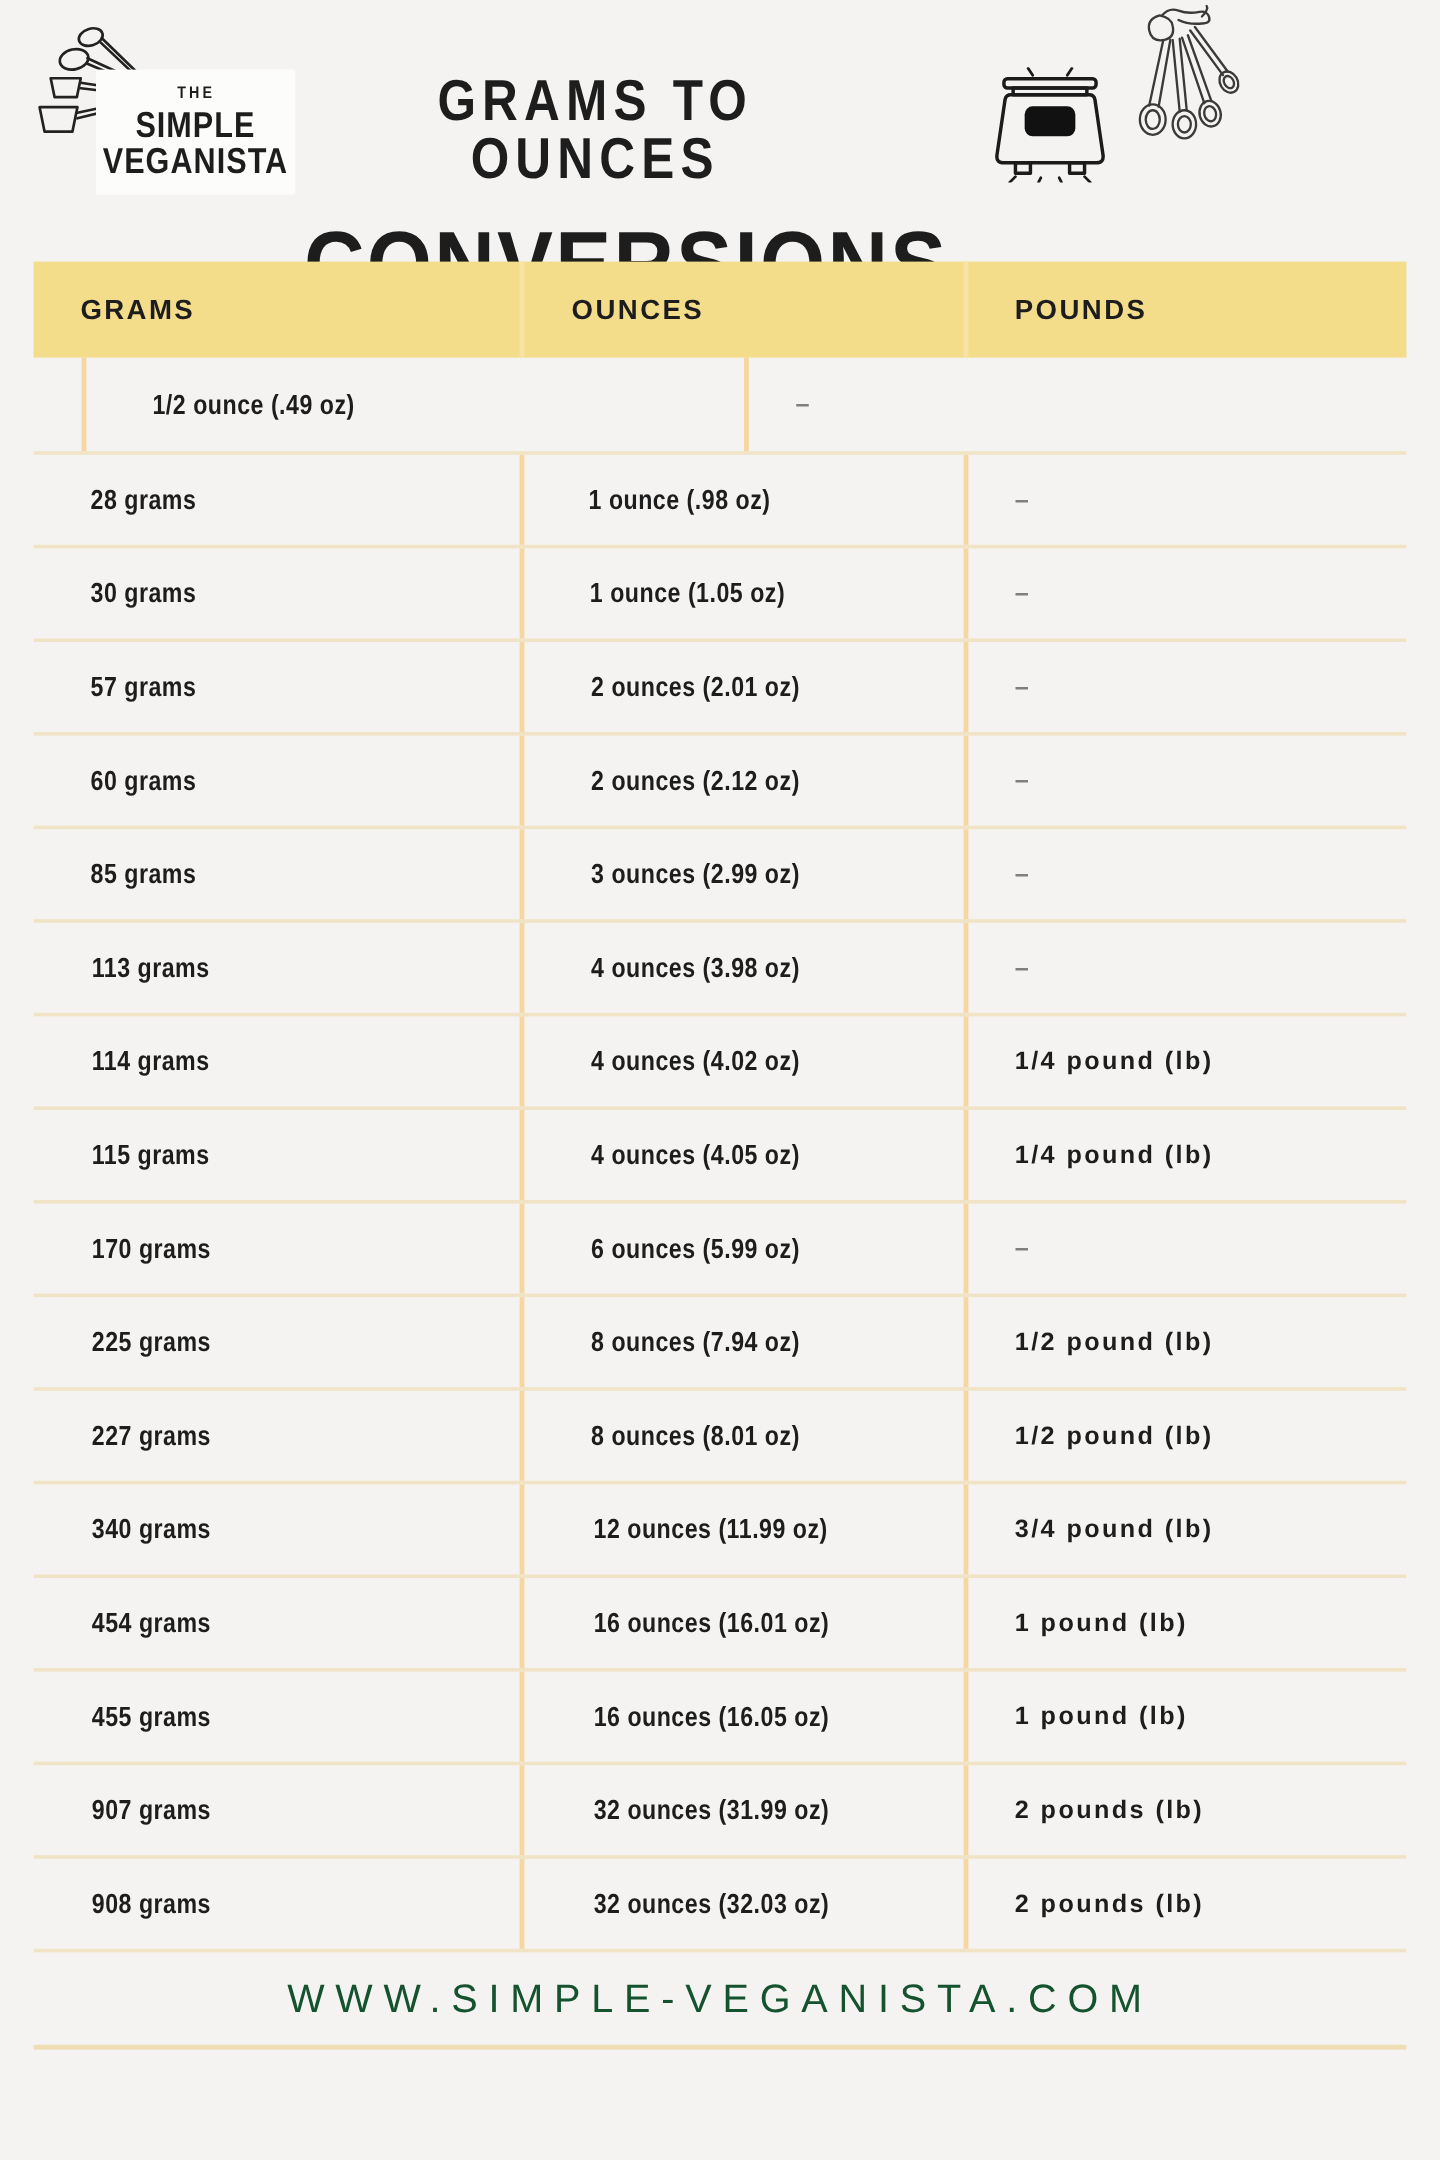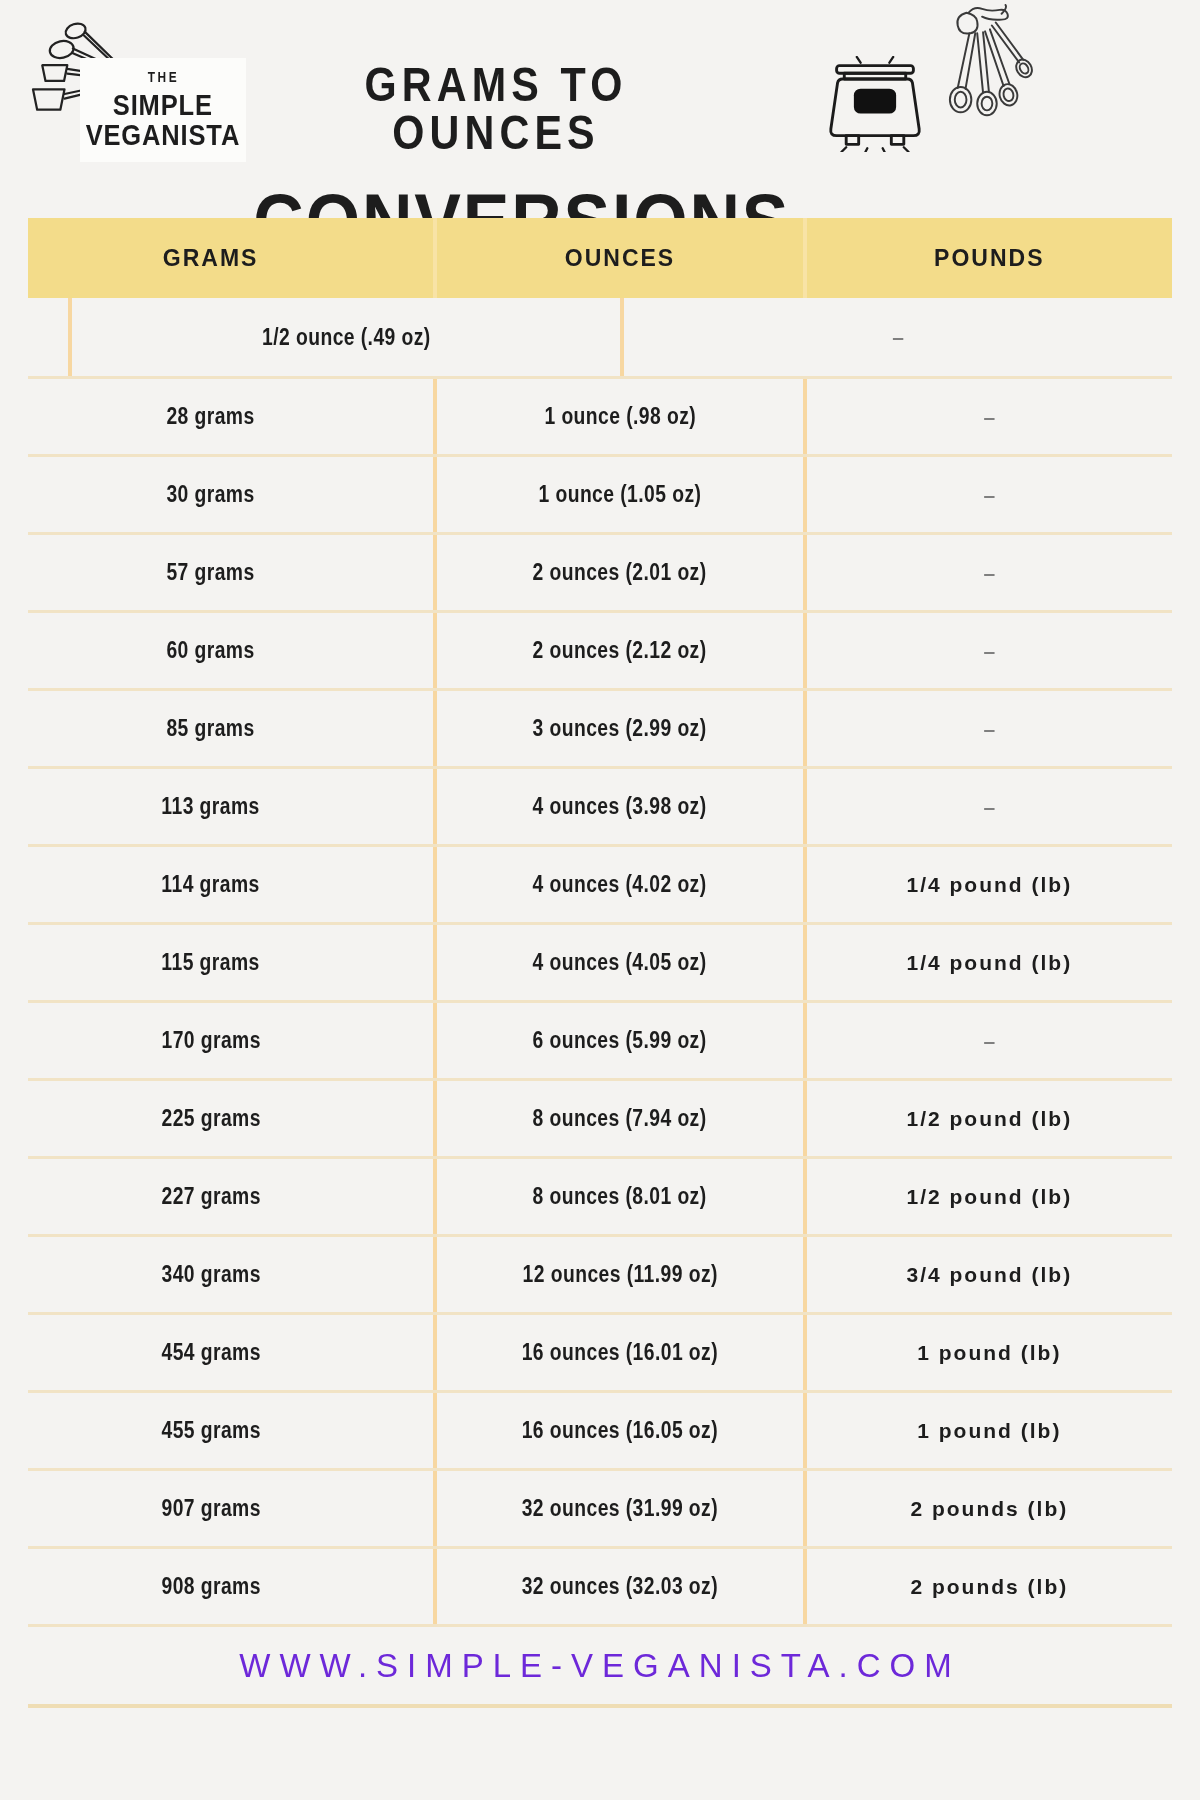--- a/index.html
+++ b/index.html
@@ -45,40 +45,40 @@
     display:flex;height:80px;background:var(--header_yellow);
     font-weight:bold;font-size:21px;letter-spacing:2px;
   }
   .thead .cell{border-color:rgba(255,255,255,0.55);}
   .trow{
     display:flex;height:78px;
     border-top:3px solid var(--divider_horizontal);
   }
   .trow:first-child{border-top:none;}
   .cell{
-    flex:1 1 0;display:flex;align-items:center;justify-content:center;
-    font-weight:bold;font-size:23px;
+    flex:1 1 0;display:flex;align-items:center;justify-content:flex-start;
+    font-weight:bold;font-size:23px;padding-left:39px;
   }
   .cell.mid{
     border-left:4px solid var(--divider_vertical);
     border-right:4px solid var(--divider_vertical);
     margin-left:40px;
   }
   .thead .cell.mid{border-left:4px solid #F8E3A6;border-right:4px solid #F8E3A6;}
   .cond .ctext{display:inline-block;transform:scaleX(0.84);letter-spacing:0.5px;white-space:nowrap;}
   .pounds{font-size:21px;}
   .pounds .ctext{letter-spacing:2px;white-space:nowrap;}
   .pounds.isdash .ctext{color:var(--dash);letter-spacing:0;}
   .tfoot{
     height:84px;border-top:3px solid var(--divider_horizontal);
     border-bottom:4px solid #EFDDB4;
     display:flex;align-items:center;justify-content:center;
   }
   .site-url{
-    font-size:33px;font-weight:300;letter-spacing:9px;color:#6d28d9;white-space:nowrap;
+    font-size:33px;font-weight:300;letter-spacing:9px;color:#14532d;white-space:nowrap;
   }
 </style>
 </head>
 <body>
 
 <div class="header">
 
   <svg class="cups-icon" viewBox="0 0 110 120" fill="none" stroke="#222" stroke-width="2.4" stroke-linecap="round" stroke-linejoin="round">
     <ellipse cx="60" cy="20" rx="11" ry="7.5" transform="rotate(-18 60 20)"></ellipse>
     <path d="M69,25 L106,60 M70,21 L107,57"></path>

